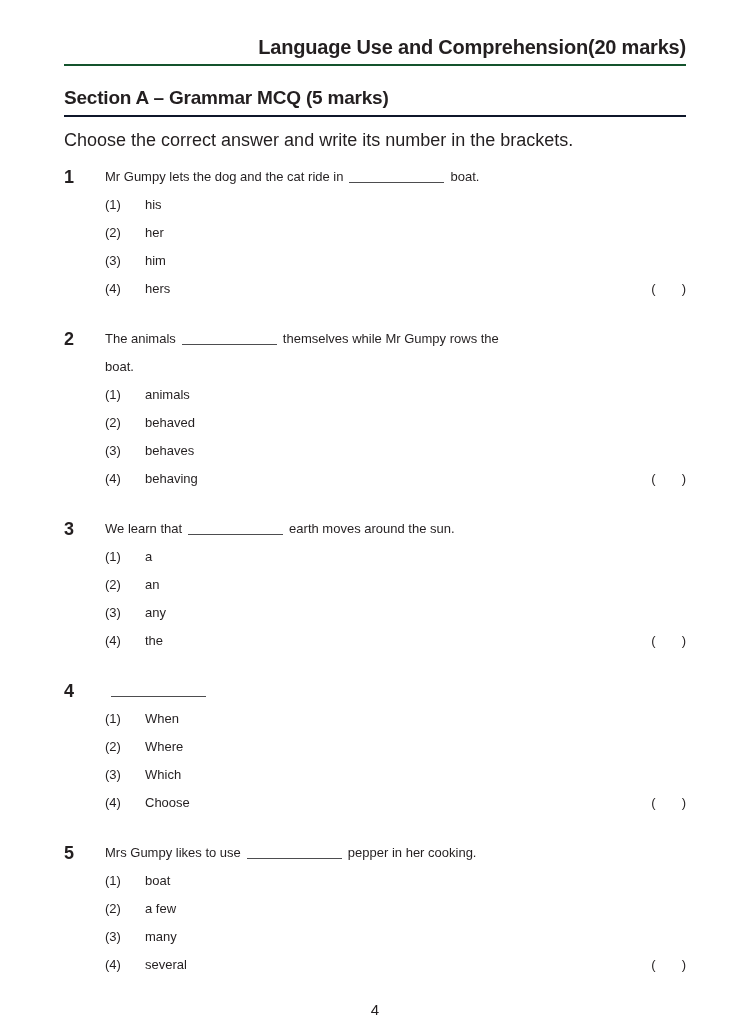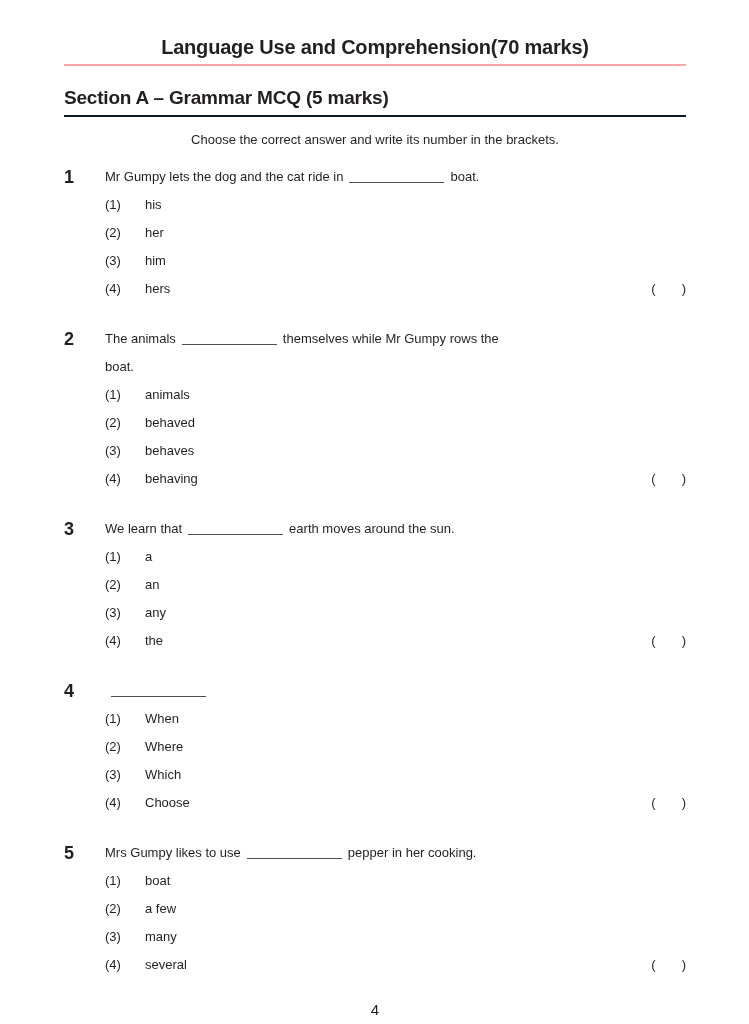--- a/index.html
+++ b/index.html
@@ -13,23 +13,23 @@
     margin: 0 auto;
     background: #ffffff;
     color: #231f20;
     padding: 36px 63px 0 64px;
     overflow: hidden;
   }
 
   
   .hdr {
     display: flex;
-    justify-content: center;
+    justify-content: flex-end;
     align-items: baseline;
-    border-bottom: 2px solid #fca5a5;
+    border-bottom: 2px solid #14532d;
     padding-bottom: 5px;
   }
   .hdr .title, .hdr .marks {
     font-size: 20px;
     font-weight: bold;
     letter-spacing: -0.2px;
   }
 
   
   .section {
@@ -37,23 +37,22 @@
     border-bottom: 2px solid #0f172a;
     padding-bottom: 6px;
     font-size: 19px;
     font-weight: bold;
     letter-spacing: -0.2px;
   }
 
   
   .instruction {
     margin-top: 9px;
-    font-size: 13px;
+    font-size: 18px;
     line-height: 28px;
-    text-align: center;
   }
 
   
   .questions { margin-top: 9px; }
   .q { display: flex; margin-bottom: 22px; }
   .qnum {
     flex: none;
     width: 41px;
     font-size: 18px;
     font-weight: bold;
@@ -85,21 +84,21 @@
     font-size: 15px;
   }
 </style>
 </head>
 <body>
 
 <div class="page">
 
   <div class="hdr">
     <span class="title">Language Use and Comprehension</span>
-    <span class="marks">(70 marks)</span>
+    <span class="marks">(20 marks)</span>
   </div>
 
   <div class="section">Section A – Grammar MCQ (5 marks)</div>
 
   <div class="instruction">Choose the correct answer and write its number in the brackets.</div>
 
   <div class="questions">
 
     <div class="q">
       <div class="qnum">1</div>

